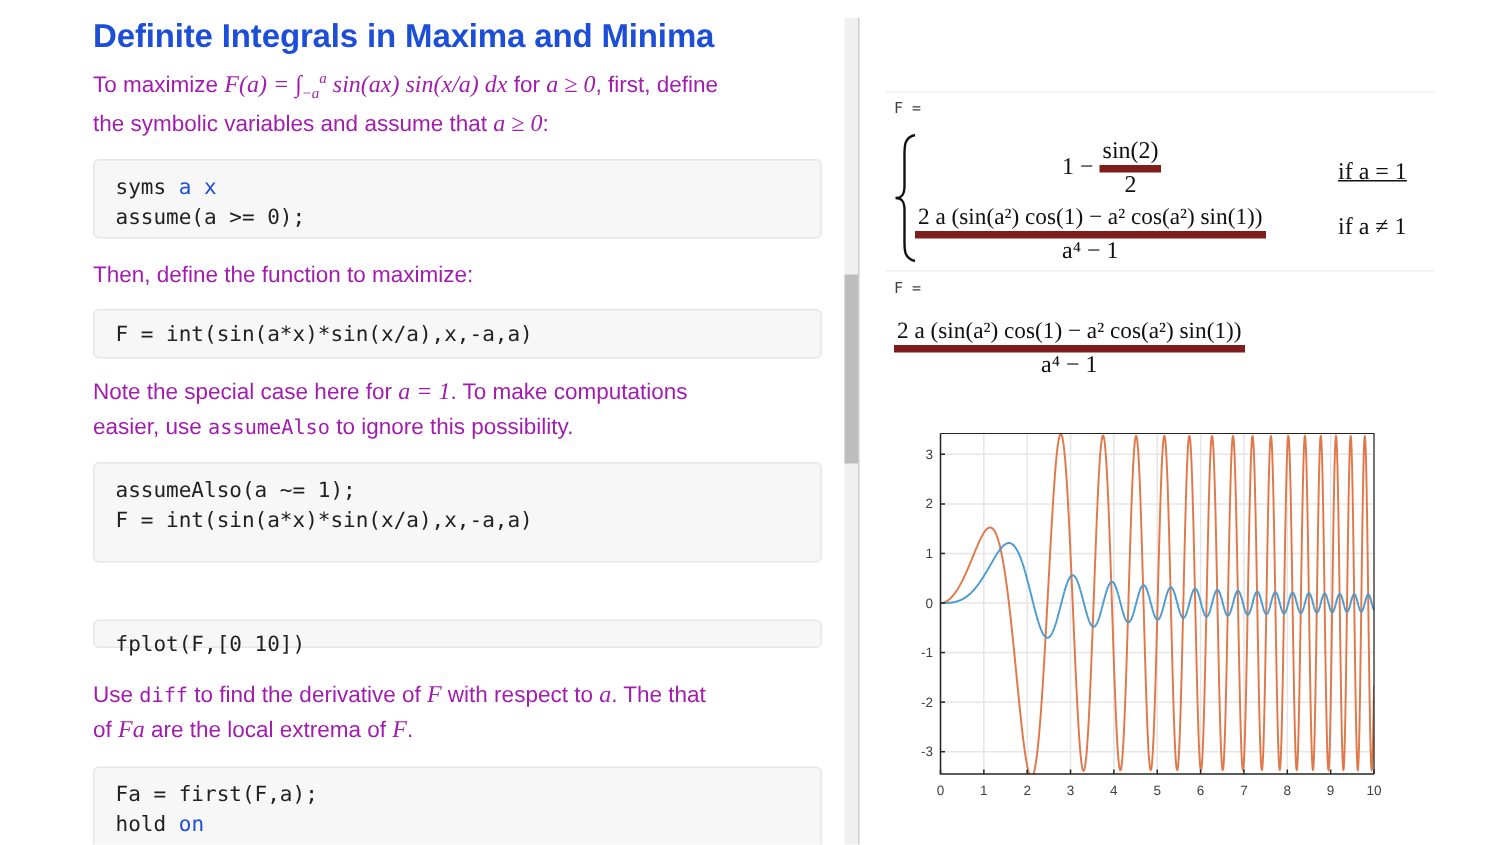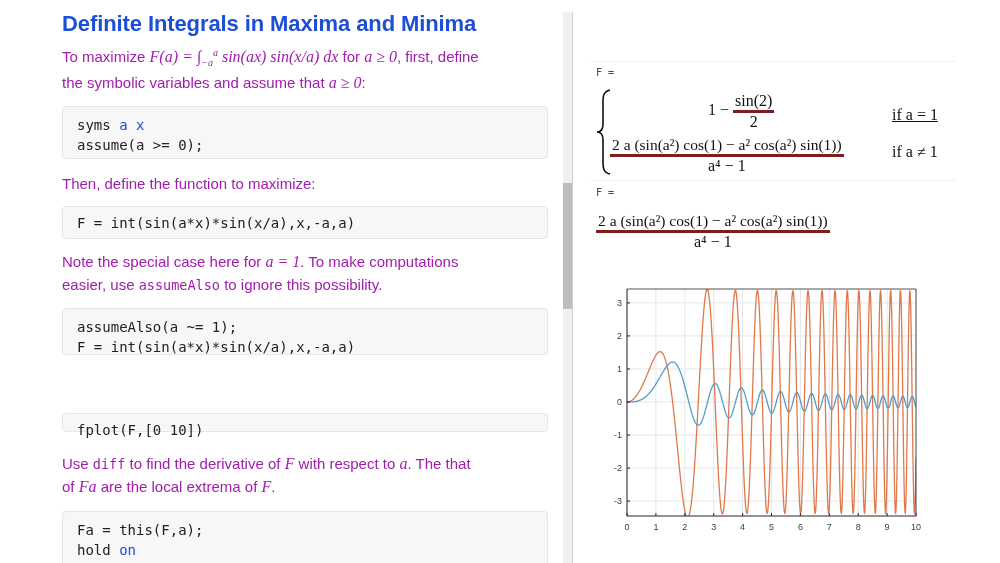--- a/index.html
+++ b/index.html
@@ -12,21 +12,21 @@
   .mathr { font-family:"Liberation Serif", serif; font-size:16px; }
   .code-inline { font-family:"DejaVu Sans Mono", monospace; font-size:13.5px; }
   .code { position:absolute; left:62px; width:486px; background:#f7f7f7; border:1px solid #e6e6e6; border-radius:4px;
           font-family:"DejaVu Sans Mono", monospace; font-size:14px; line-height:20px; color:#212121; box-sizing:border-box; padding:8px 14px; white-space:pre; }
   .kw { color:#1d4ed8; }
   .scroll-track { position:absolute; left:563px; top:12px; width:9px; height:551px; background:#f0f0f0; border-right:1px solid #cfcfcf; }
   .scroll-thumb { position:absolute; left:563px; top:183px; width:9px; height:126px; background:#bdbdbd; }
   .out-label { position:absolute; font-family:"DejaVu Sans Mono", monospace; font-size:10px; color:#404040; }
   .sep { position:absolute; height:1px; background:#f0f0f0; }
   .frac { display:inline-block; vertical-align:middle; text-align:center; font-family:"Liberation Serif", serif; font-size:16px; }
-  .frac .num { display:block; border-bottom:3px solid #7f1d1d; padding:0 2px; line-height:18px; }
+  .frac .num { display:block; border-bottom:5px solid #7f1d1d; padding:0 2px; line-height:18px; }
   .frac .den { display:block; line-height:18px; }
   .eq { position:absolute; font-family:"Liberation Serif", serif; font-size:16px; color:#111; white-space:nowrap; }
   sup { font-size:10px; vertical-align:6px; line-height:0; }
   .plot { position:absolute; left:600px; top:285px; width:330px; height:255px; }
 </style>
 </head>
 <body>
 
 <div class="left">
   <div class="title">Definite Integrals in Maxima and Minima</div>
@@ -45,34 +45,34 @@
 
   <div class="code" style="top:206px; height:33px; padding-top:6px;"><span>F = int(sin(a*x)*sin(x/a),x,-a,a)</span></div>
 
   <div class="para" style="top:250px;">
     <span>Note the special case here for </span><span class="math">a = 1</span><span>. To make computations</span>
   </div>
   <div class="para" style="top:273px;">
     <span>easier, use </span><span class="code-inline">assumeAlso</span><span> to ignore this possibility.</span>
   </div>
 
-  <div class="code" style="top:308px; height:47px;"><span>assumeAlso(a ~= 1);</span>
+  <div class="code" style="top:308px; height:67px;"><span>assumeAlso(a ~= 1);</span>
 <span>F = int(sin(a*x)*sin(x/a),x,-a,a)</span></div>
 
 
   <div class="code" style="top:413px; height:19px; padding-top:6px;"><span>fplot(F,[0 10])</span></div>
 
   <div class="para" style="top:452px;">
     <span>Use </span><span class="code-inline">diff</span><span> to find the derivative of </span><span class="math">F</span><span> with respect to </span><span class="math">a</span><span>.  The that</span>
   </div>
   <div class="para" style="top:475px;">
     <span>of </span><span class="math">Fa</span><span> are the local extrema of </span><span class="math">F</span><span>.</span>
   </div>
 
-  <div class="code" style="top:511px; height:60px;"><span>Fa = this(F,a);</span>
+  <div class="code" style="top:511px; height:60px;"><span>Fa = first(F,a);</span>
 <span>hold </span><span class="kw">on</span></div>
 </div>
 
 <div class="scroll-track"></div>
 <div class="scroll-thumb"></div>
 
 <div>
   <div class="sep" style="left:590px; top:61px; width:366px;"></div>
   <div class="out-label" style="left:596px; top:67px;">F =</div>
 

